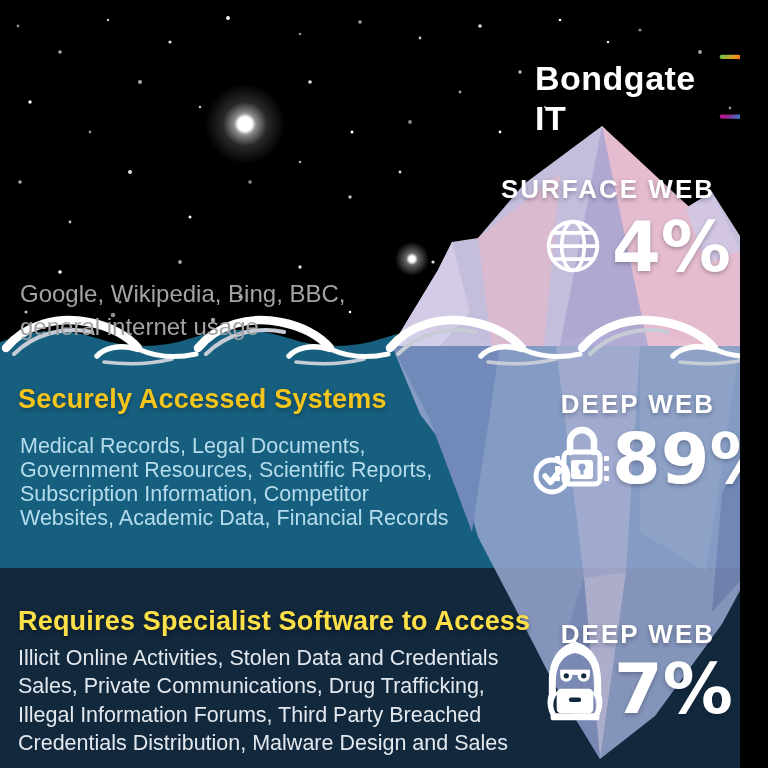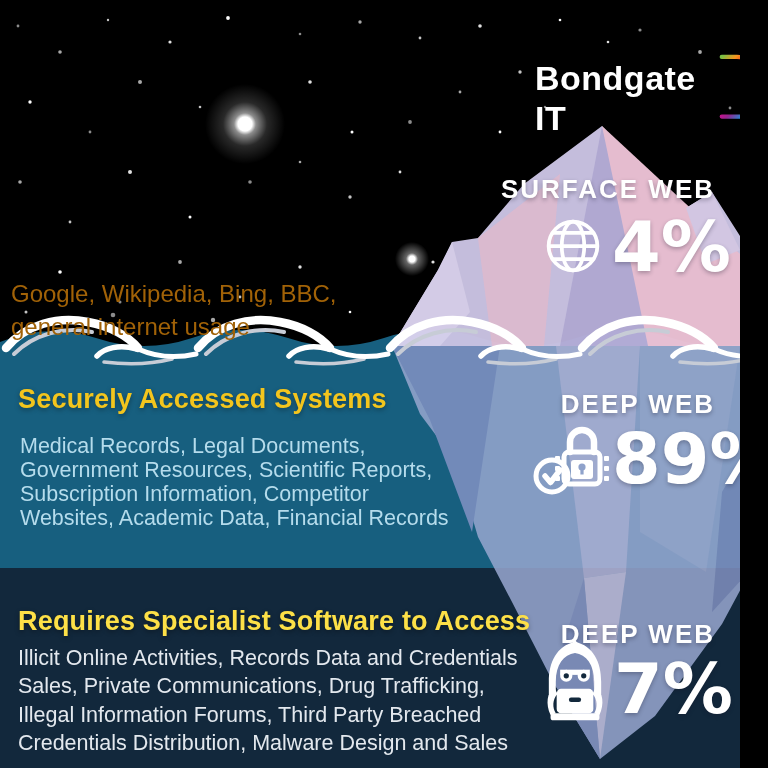--- a/index.html
+++ b/index.html
@@ -17,21 +17,21 @@
     background:radial-gradient(circle,#fff 0 7px,rgba(255,255,255,.55) 11px,rgba(255,255,255,.16) 22px,rgba(255,255,255,0) 40px);}
   .glow-star.small{background:radial-gradient(circle,#fff 0 3px,rgba(255,255,255,.4) 6px,rgba(255,255,255,0) 17px);}
   
   #water-surface{position:absolute;left:0;top:296px;z-index:2;}
   #iceberg{position:absolute;left:0;top:0;z-index:3;}
   #wave-foam{position:absolute;left:0;top:296px;z-index:4;}
   
   .txt{position:absolute;z-index:6;white-space:pre-line;}
   .heading{font-weight:bold;font-size:27px;letter-spacing:.2px;text-shadow:0 2px 5px rgba(0,0,0,.35);}
   .h-surface{left:27px;top:200px;color:#e3097e;font-size:28px;}
-  .b-surface{left:11px;top:241px;color:#a16207;font-size:24px;line-height:33px;}
+  .b-surface{left:20px;top:241px;color:#a3a3a3;font-size:24px;line-height:33px;}
   .h-deep{left:18px;top:345px;color:#f3c51d;}
   .b-deep{left:20px;top:400px;color:#b5dcec;font-size:21.5px;line-height:24px;}
   .h-dark{left:18px;top:567px;color:#fde047;}
   .b-dark{left:18px;top:610px;color:#e3e8ee;font-size:21.5px;line-height:28.5px;}
   .zone-label{position:absolute;right:25px;z-index:6;color:#fff;font-weight:bold;
     font-size:26px;letter-spacing:2px;text-align:center;text-shadow:0 2px 4px rgba(20,20,40,.35);}
   .zl-surface{top:162px;}
   .zl-deep{top:377px;}
   .zl-dark{top:607px;}
   .pct{position:absolute;z-index:6;color:#fff;font-family:"DejaVu Sans",sans-serif;
@@ -205,21 +205,21 @@
       <rect x="52.4" y="57" width="3.2" height="7.5"></rect>
     </g>
     <g fill="none" stroke="#fff">
       <circle cx="24" cy="66" r="16" stroke-width="5"></circle>
       <path d="M17,66 l5.5,6.5 L32,60" stroke-width="5.5" stroke-linecap="round" stroke-linejoin="round"></path>
     </g>
   </svg>
   <div class="pct pct-deep">89%</div>
 
   <p class="txt heading h-dark">Requires Specialist Software to Access</p>
-  <p class="txt b-dark">Illicit Online Activities, Records Data and Credentials
+  <p class="txt b-dark">Illicit Online Activities, Stolen Data and Credentials
 Sales, Private Communications, Drug Trafficking,
 Illegal Information Forums, Third Party Breached
 Credentials Distribution, Malware Design and Sales</p>
   <div class="zone-label zl-dark">DEEP WEB</div>
   <svg class="zone-icon" style="left:533px;top:628px;" width="84" height="82" viewBox="0 0 96 94">
     <g fill="#fff">
       <path d="M48,2 C27,7 18,25 18,48 L18,62 L26,62 L26,48 C26,28 35,17 48,15 C61,17 70,28 70,48 L70,62 L78,62 L78,48 C78,25 69,7 48,2 Z"></path>
       <path d="M48,0 l6,7 h-12 Z"></path>
       <path d="M31,34 h34 v6 h-34 Z"></path>
       <circle cx="38" cy="41" r="7"></circle>

